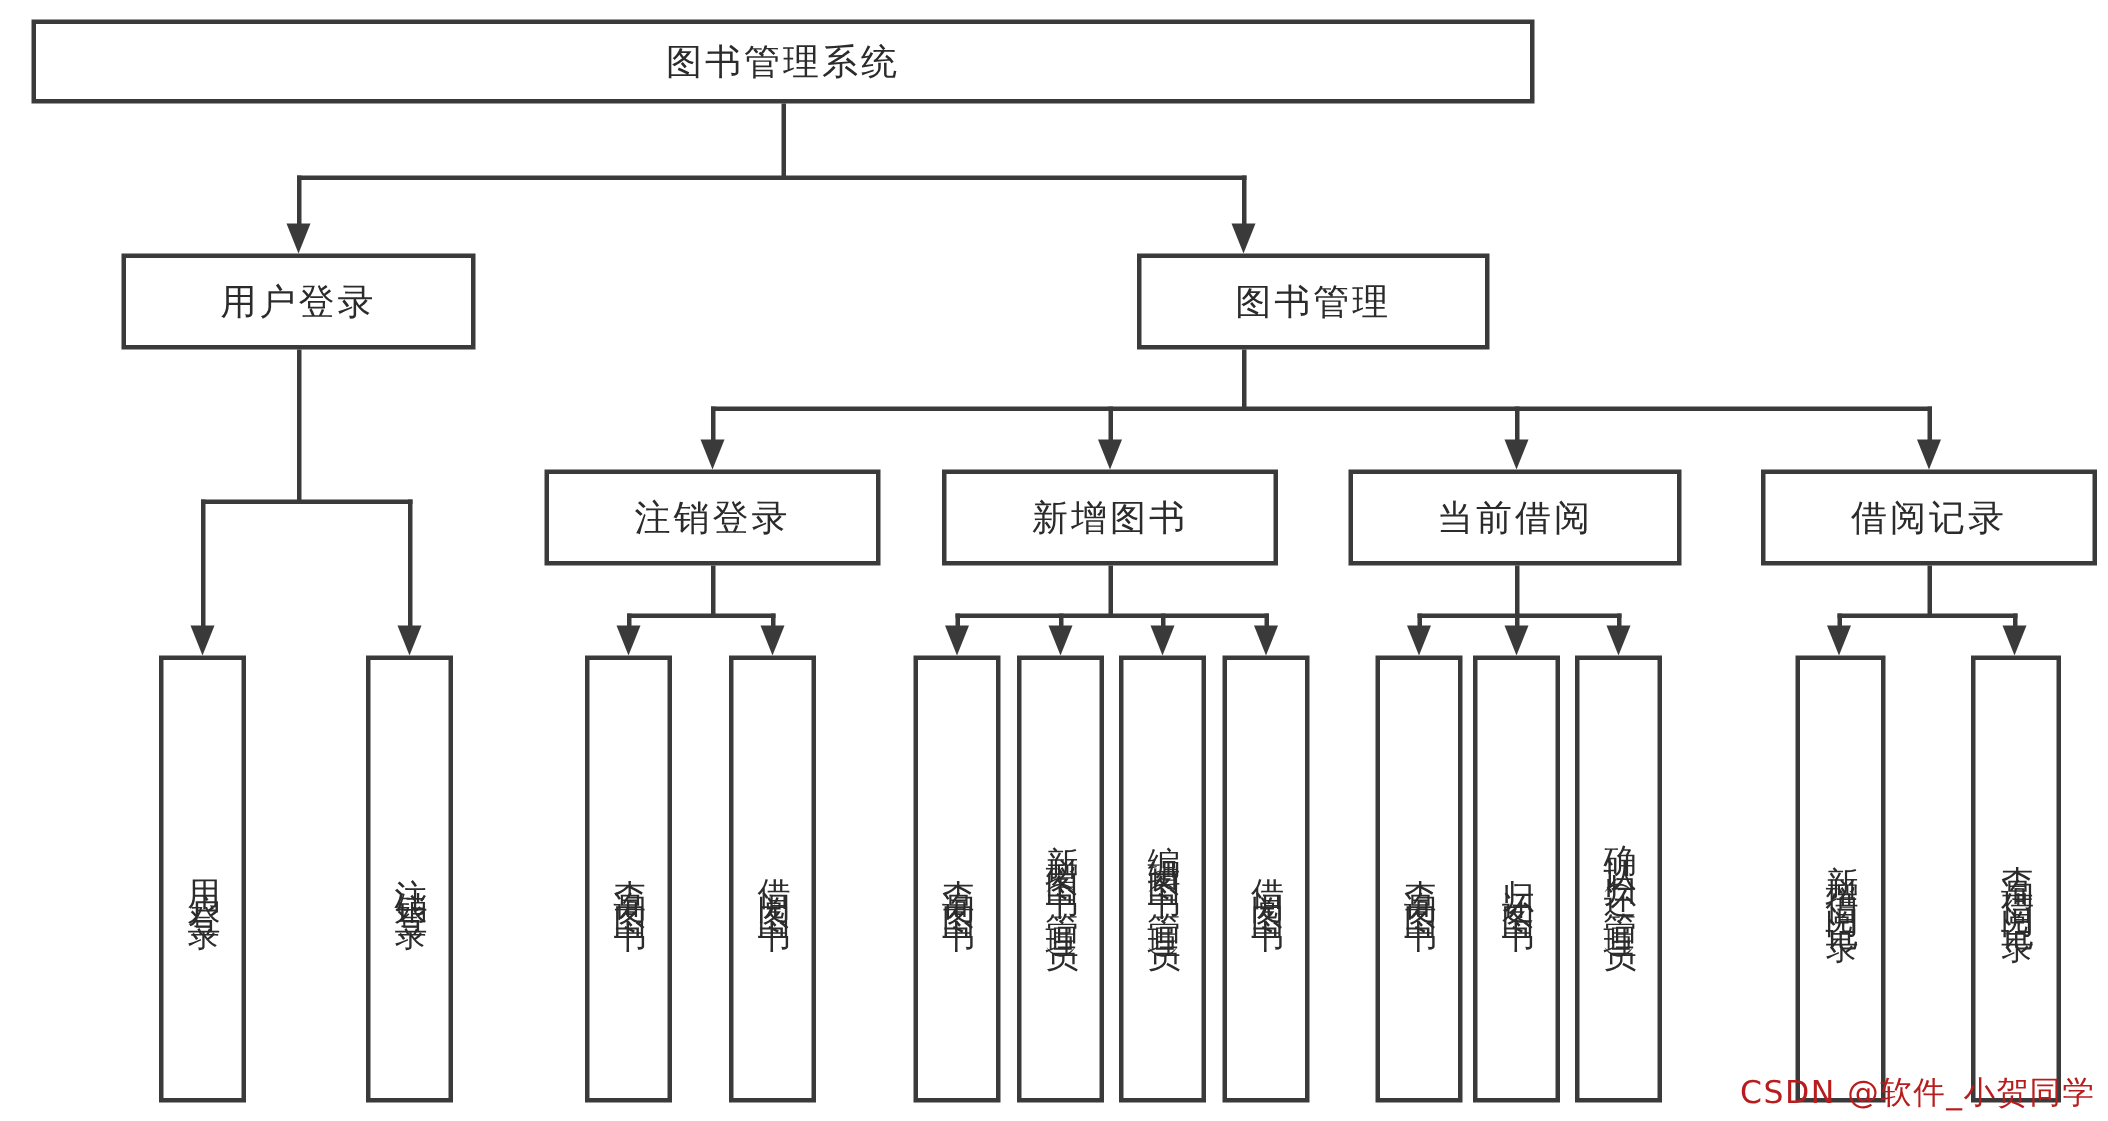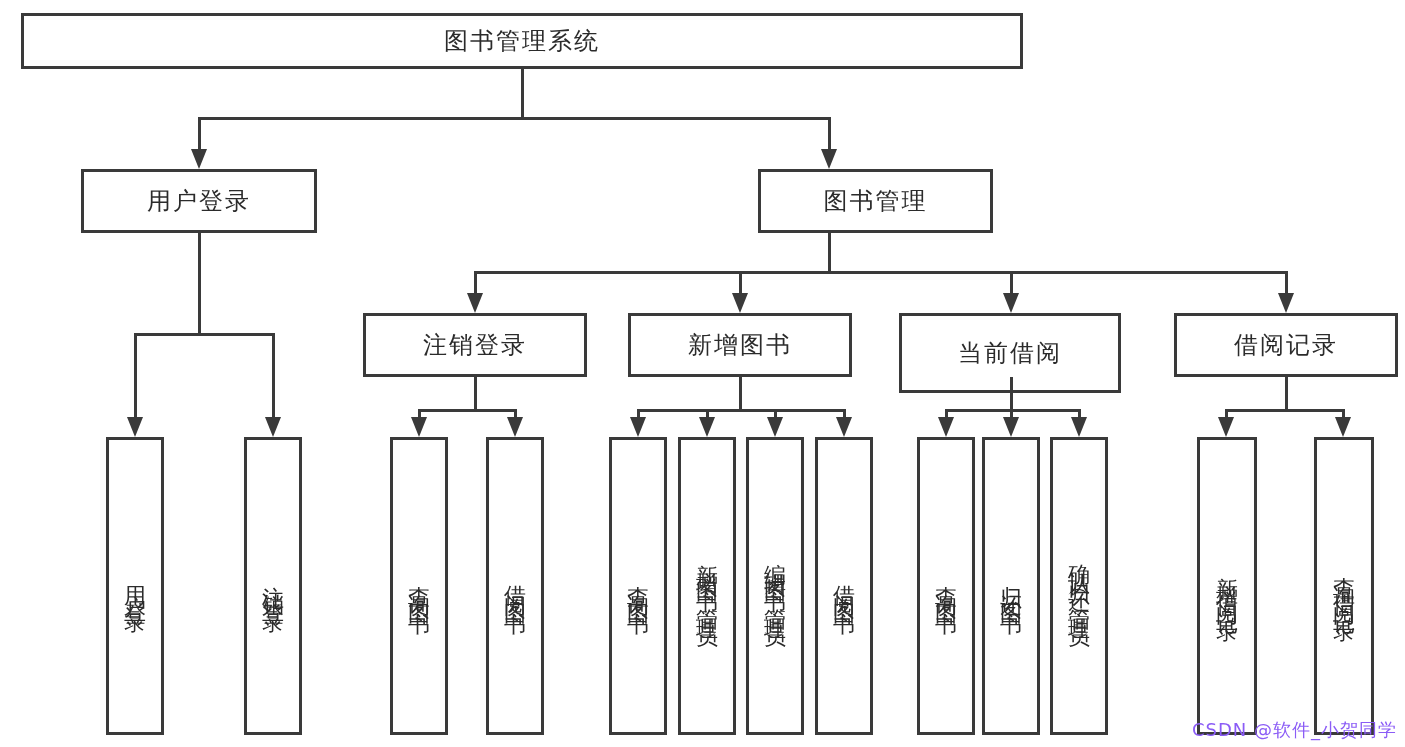--- a/index.html
+++ b/index.html
@@ -18,21 +18,21 @@
   }
   .vl{position:absolute;width:3px;background:#3a3a3a;}
   .hl{position:absolute;height:3px;background:#3a3a3a;}
   .arrow{
     position:absolute;width:0;height:0;
     border-left:8px solid transparent;border-right:8px solid transparent;
     border-top:20px solid #3a3a3a;
   }
   .watermark{
     position:absolute;right:8px;bottom:5px;
-    font-size:18px;color:#8b5cf6;letter-spacing:1px;white-space:nowrap;
+    font-size:21px;color:#b91c1c;letter-spacing:1px;white-space:nowrap;
   }
 </style>
 </head>
 <body>
 
 <div class="canvas">
 
   <div class="box" style="left:21px;top:13px;width:1002px;height:56px;">
     <span>图书管理系统</span>
   </div>
@@ -46,21 +46,21 @@
   </div>
 
   <div class="box" style="left:363px;top:313px;width:224px;height:64px;">
     <span>注销登录</span>
   </div>
 
   <div class="box" style="left:628px;top:313px;width:224px;height:64px;">
     <span>新增图书</span>
   </div>
 
-  <div class="box" style="left:899px;top:313px;width:222px;height:80px;">
+  <div class="box" style="left:899px;top:313px;width:222px;height:64px;">
     <span>当前借阅</span>
   </div>
 
   <div class="box" style="left:1174px;top:313px;width:224px;height:64px;">
     <span>借阅记录</span>
   </div>
 
   <div class="box leaf" style="left:106px;top:437px;width:58px;height:298px;">
     <span>用户登录</span>
   </div>

